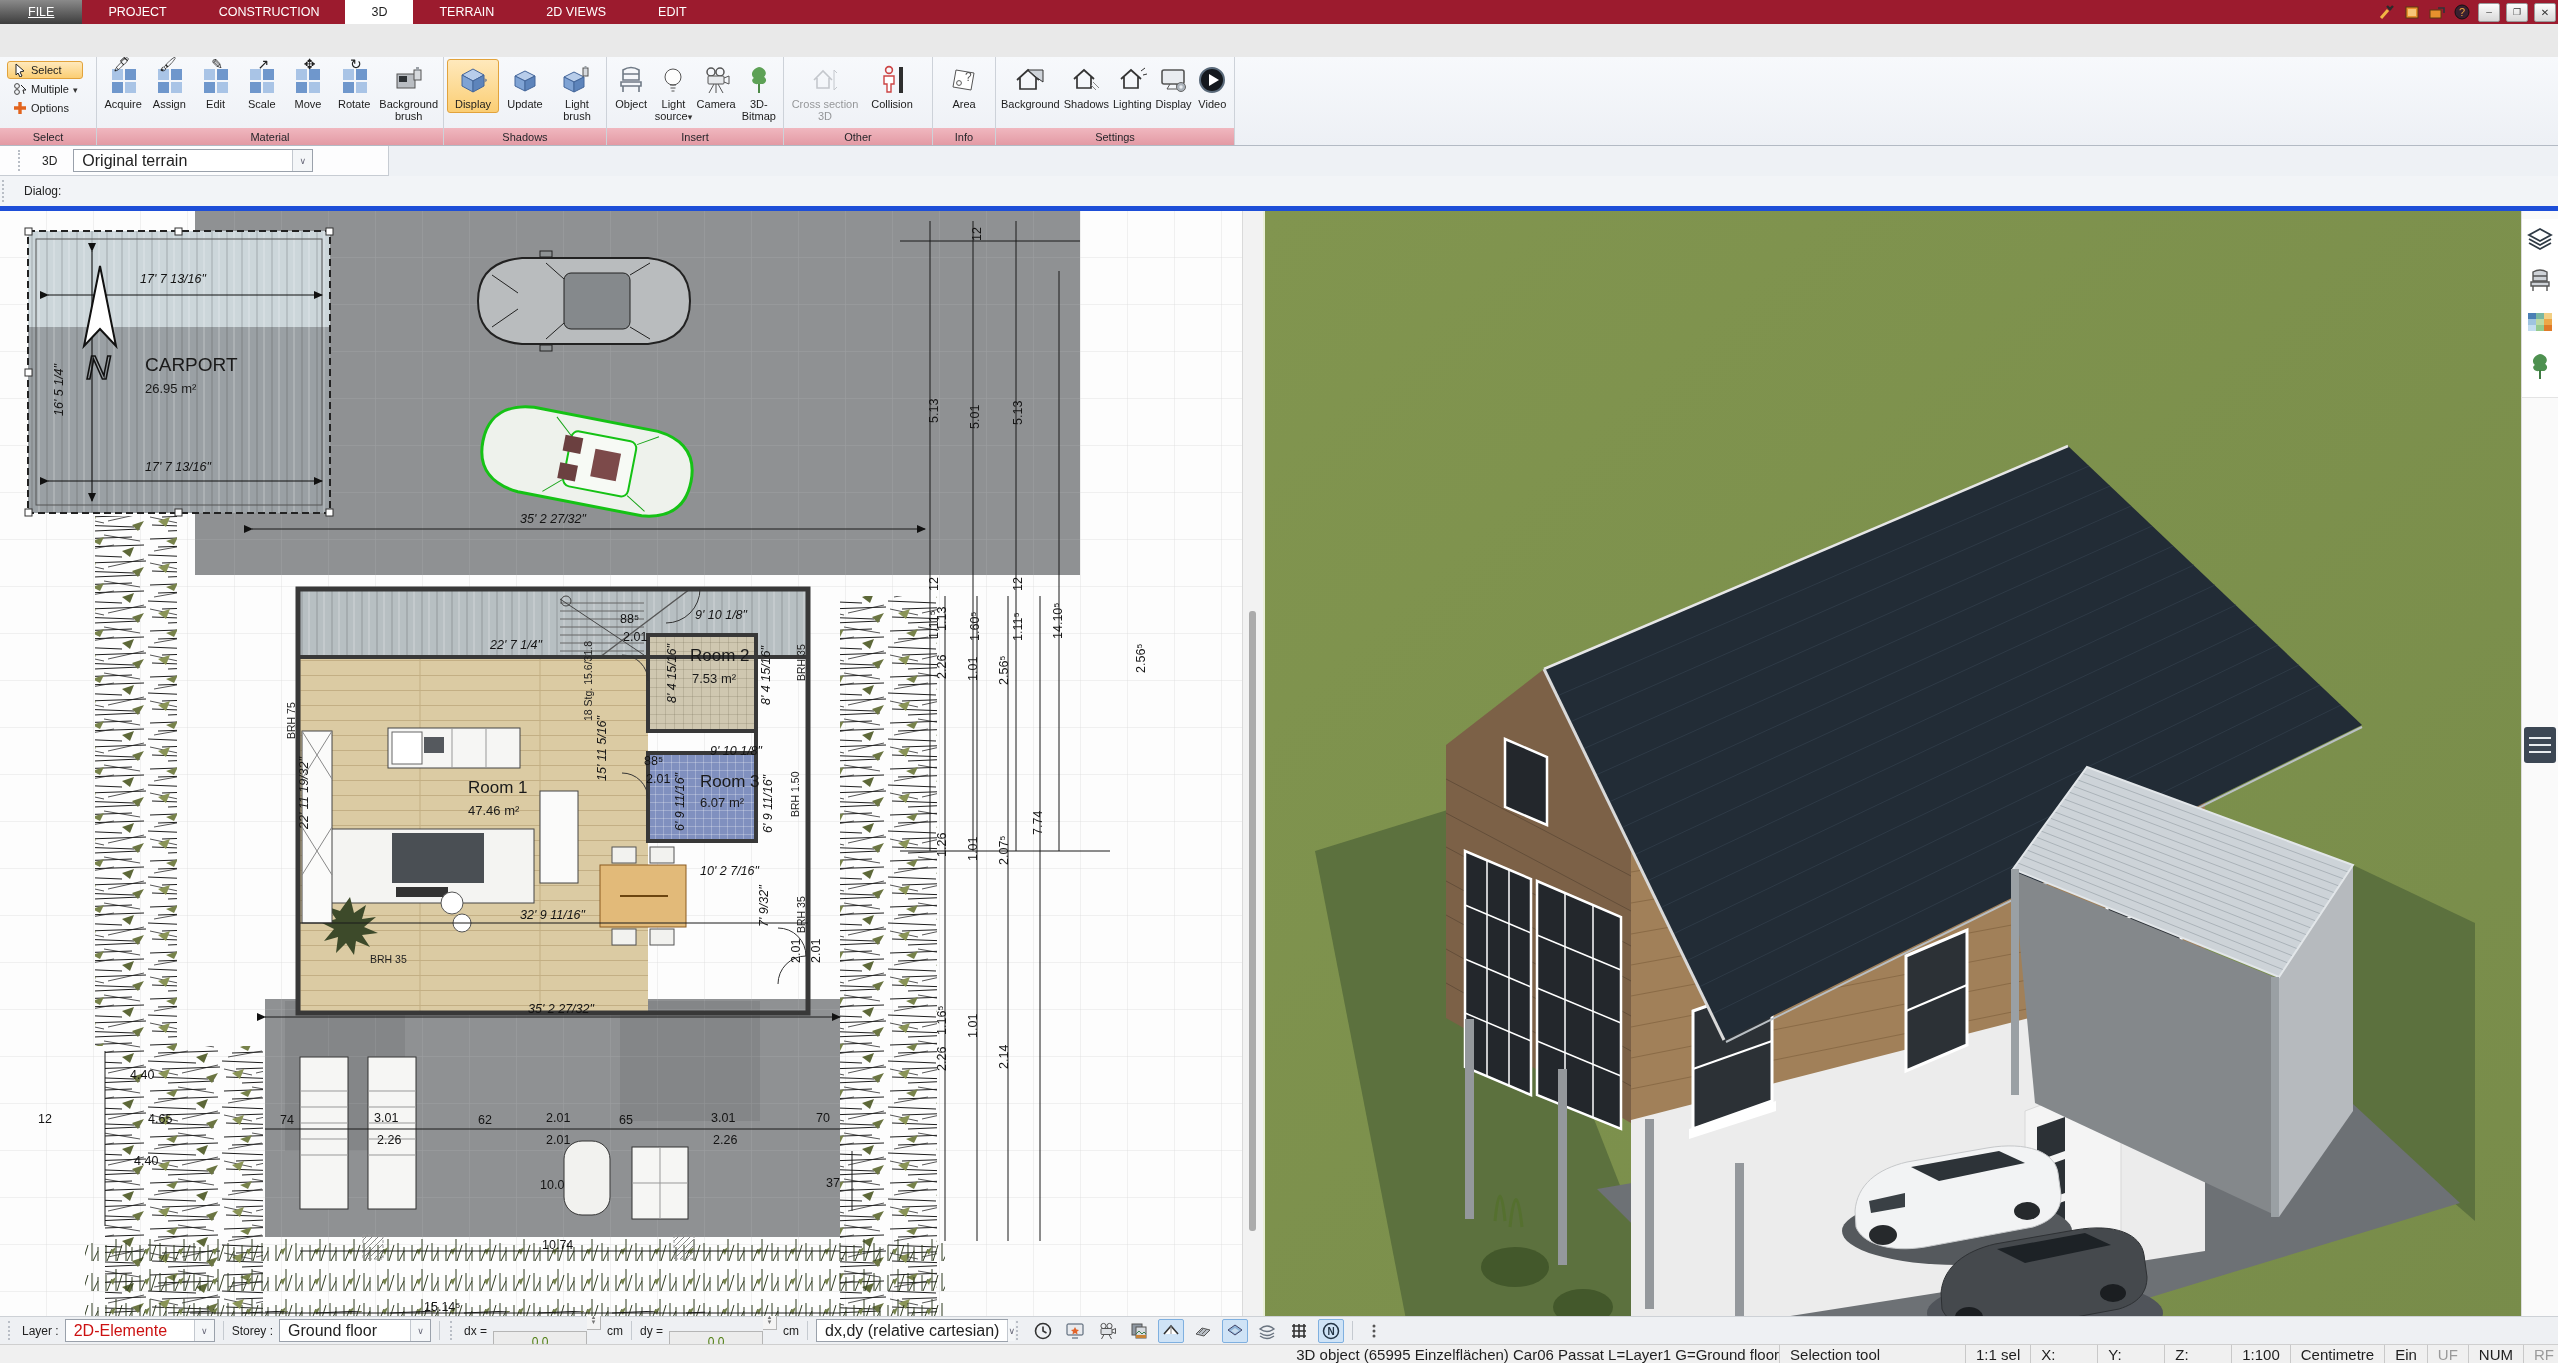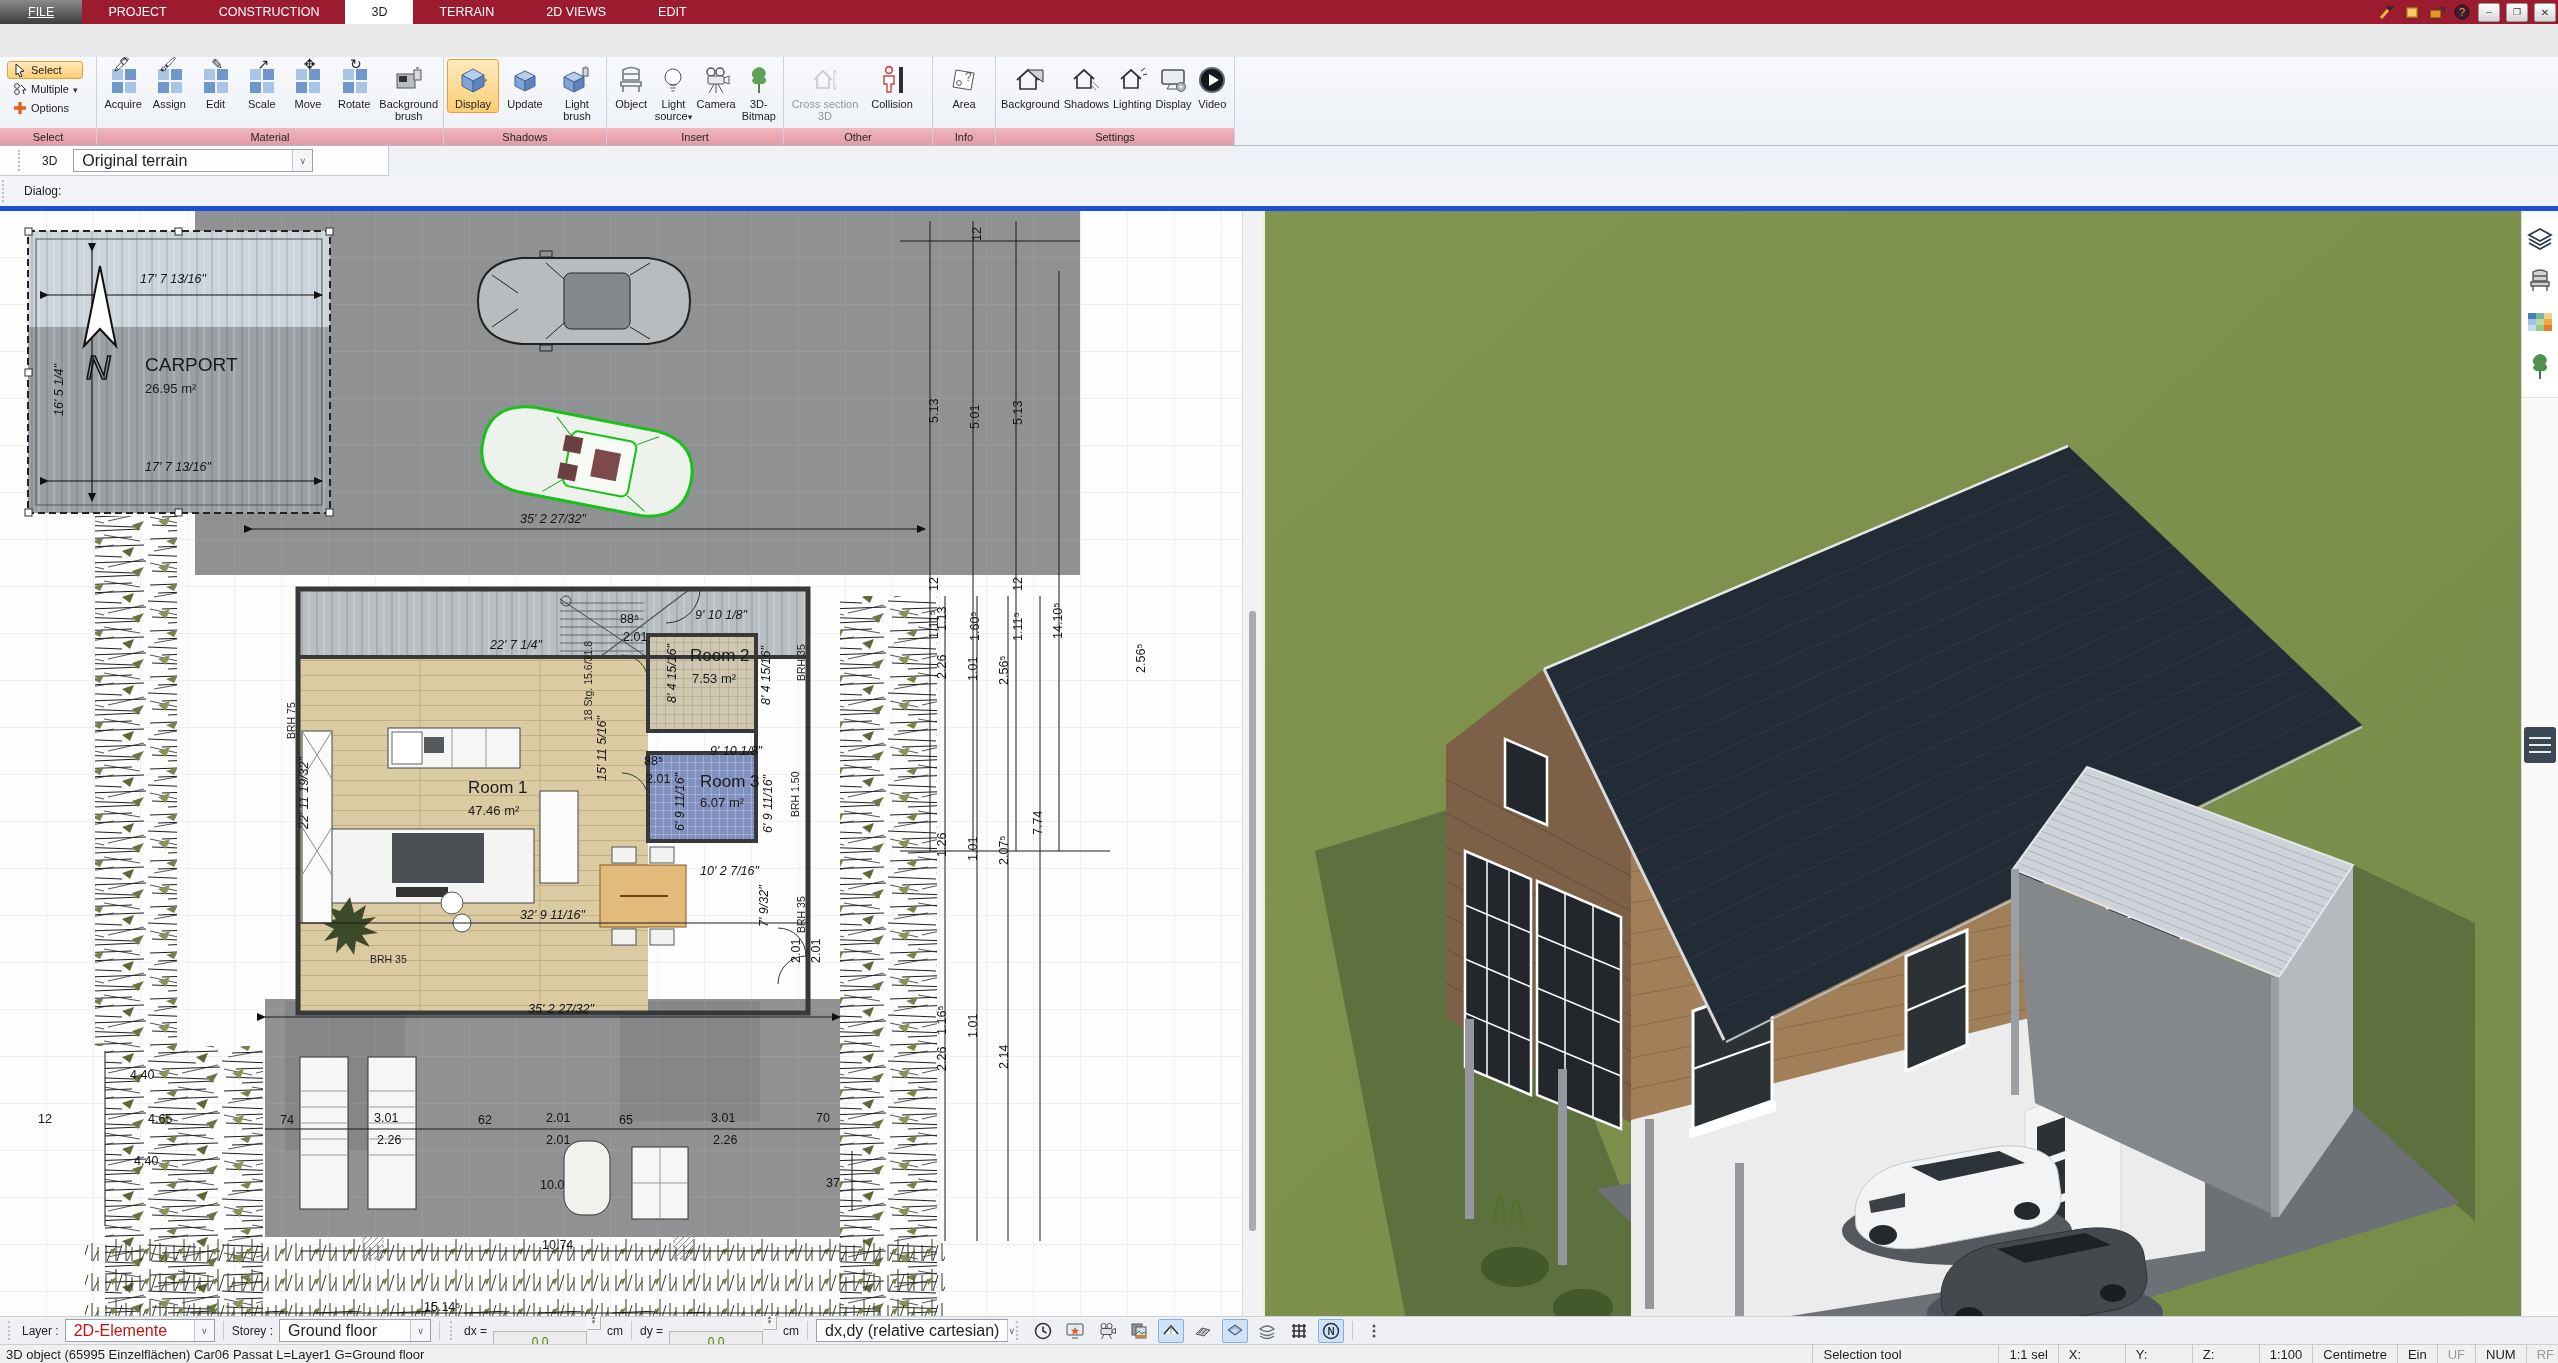--- a/index.html
+++ b/index.html
@@ -57,21 +57,21 @@
   
   .btoolbar{height:27px;background:#eef0f3;border-top:1px solid #cdd1d6;display:flex;align-items:center;font-size:12px;color:#222;flex:0 0 auto;gap:6px;padding-left:6px;}
   .sep{width:1px;align-self:stretch;margin:4px 2px;background:#c5cad0;}
   .fld{white-space:nowrap;}
   .red{color:#cc1111;}
   .numbox{width:92px;height:19px;background:#ececec;border:1px solid #b5b5b5;display:flex;align-items:center;justify-content:center;color:#4d7c0f;font-size:12px;margin-top:22px;}
   .spin{width:13px;height:19px;border:1px solid #b5b5b5;border-left:none;background:#f4f4f4;display:flex;flex-direction:column;align-items:center;justify-content:center;font-size:6px;color:#777;line-height:5px;}
   .ib{width:24px;height:22px;display:flex;align-items:center;justify-content:center;border:1px solid transparent;border-radius:2px;}
   .ib.on{background:#cfe3f6;border-color:#7fb0e0;}
   
-  .statusbar{height:18px;background:#f0f0f0;border-top:1px solid #cfcfcf;display:flex;align-items:center;font-size:13px;color:#1e1e1e;flex:0 0 auto;}
+  .statusbar{height:18px;background:#f0f0f0;border-top:1px solid #cfcfcf;display:flex;align-items:center;font-size:15px;color:#1e1e1e;flex:0 0 auto;text-align:right;}
   .statusbar .msg{flex:1;padding-left:6px;white-space:nowrap;}
   .scell{border-left:1px solid #c9c9c9;height:100%;display:flex;align-items:center;padding:0 10px;white-space:nowrap;}
   .scell.dim{color:#9a9a9a;}
   svg text{font-family:"Liberation Sans",sans-serif;}
   .ftdim{font-style:italic;font-size:12.5px;fill:#141414;}
   .mdim{font-size:12.5px;fill:#141414;}
   .brh{font-size:10.5px;fill:#222;}
   .roomname{font-size:17px;fill:#1a1a1a;}
   .roomarea{font-size:13px;fill:#1a1a1a;}
 </style>

